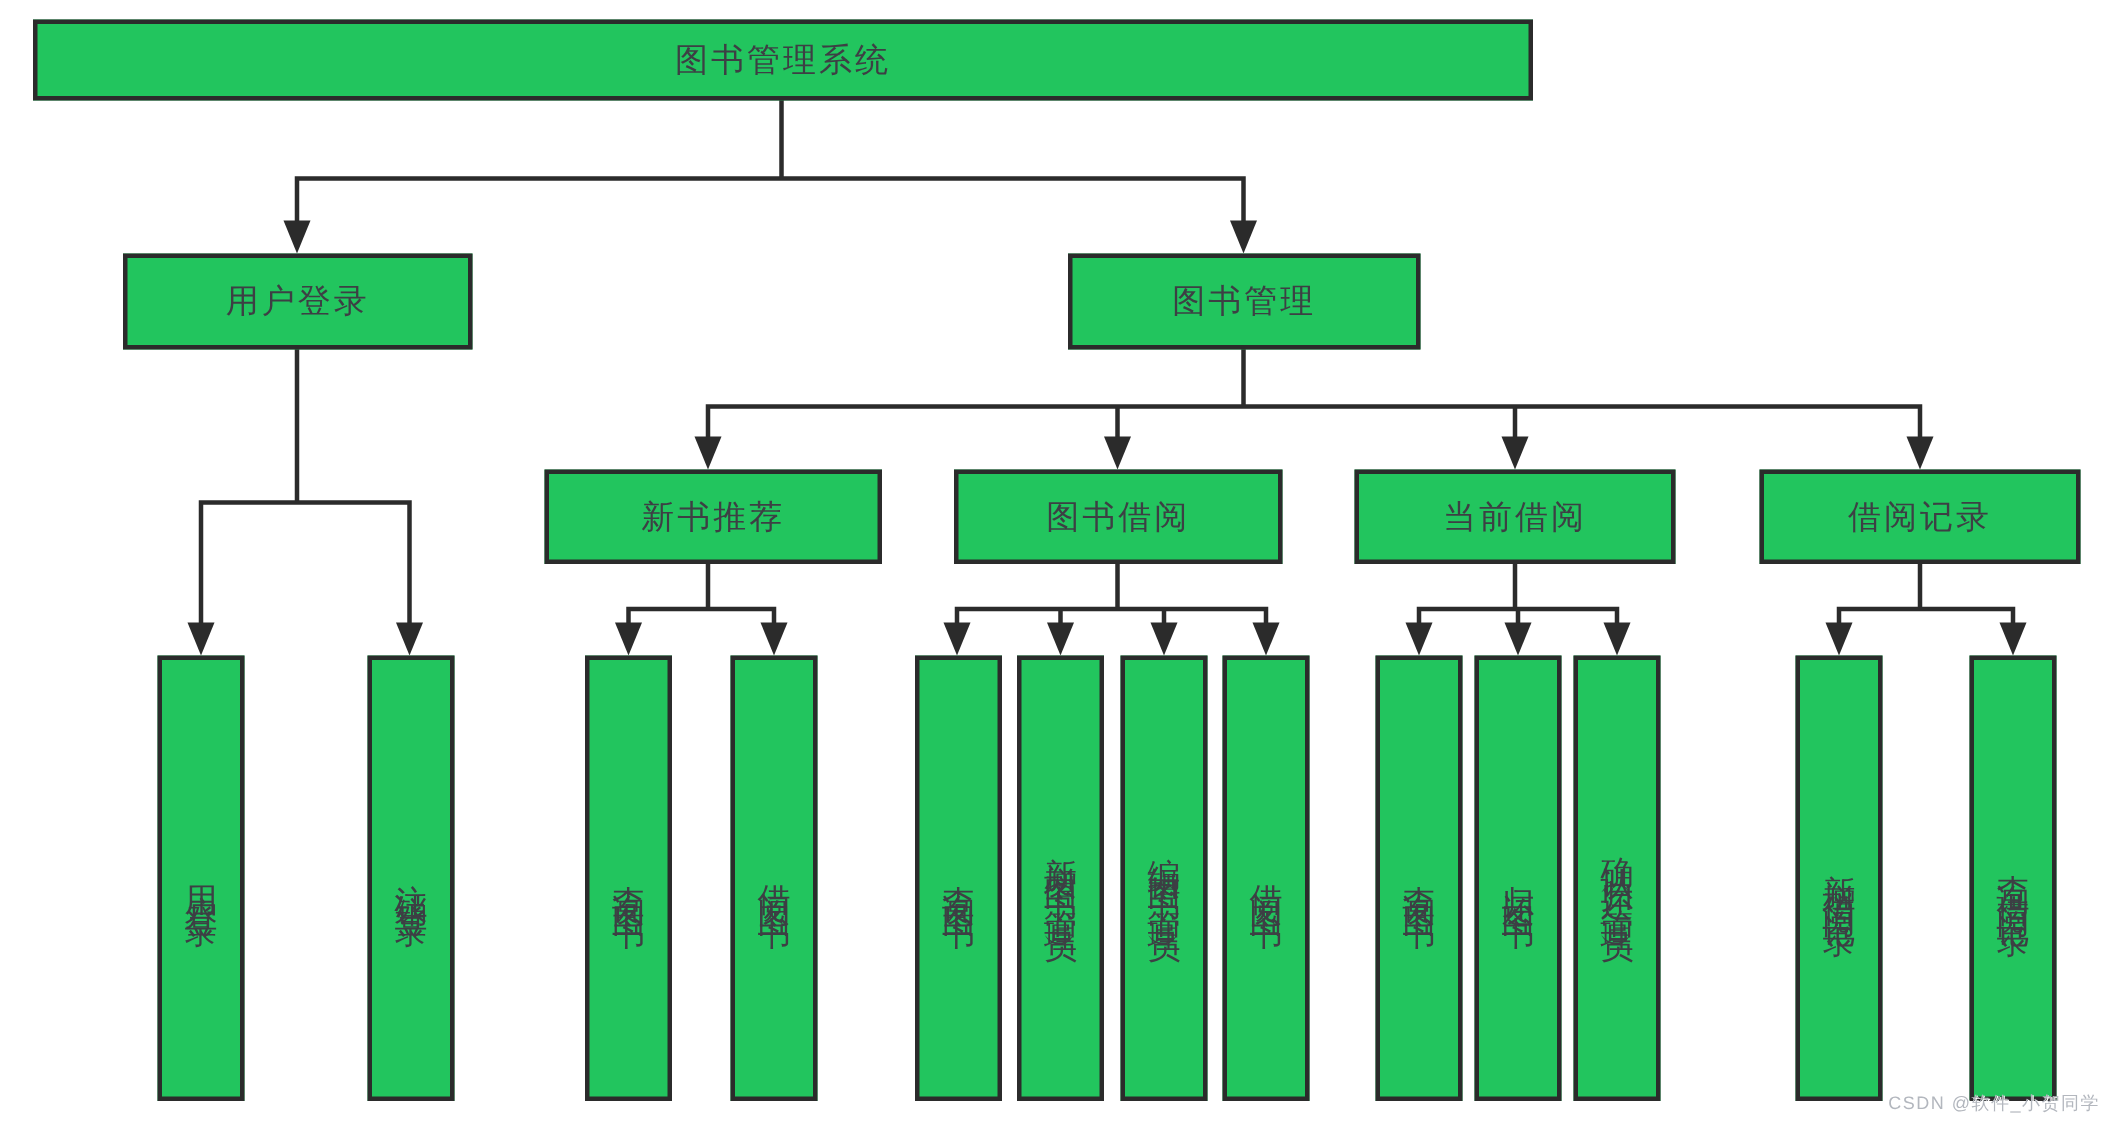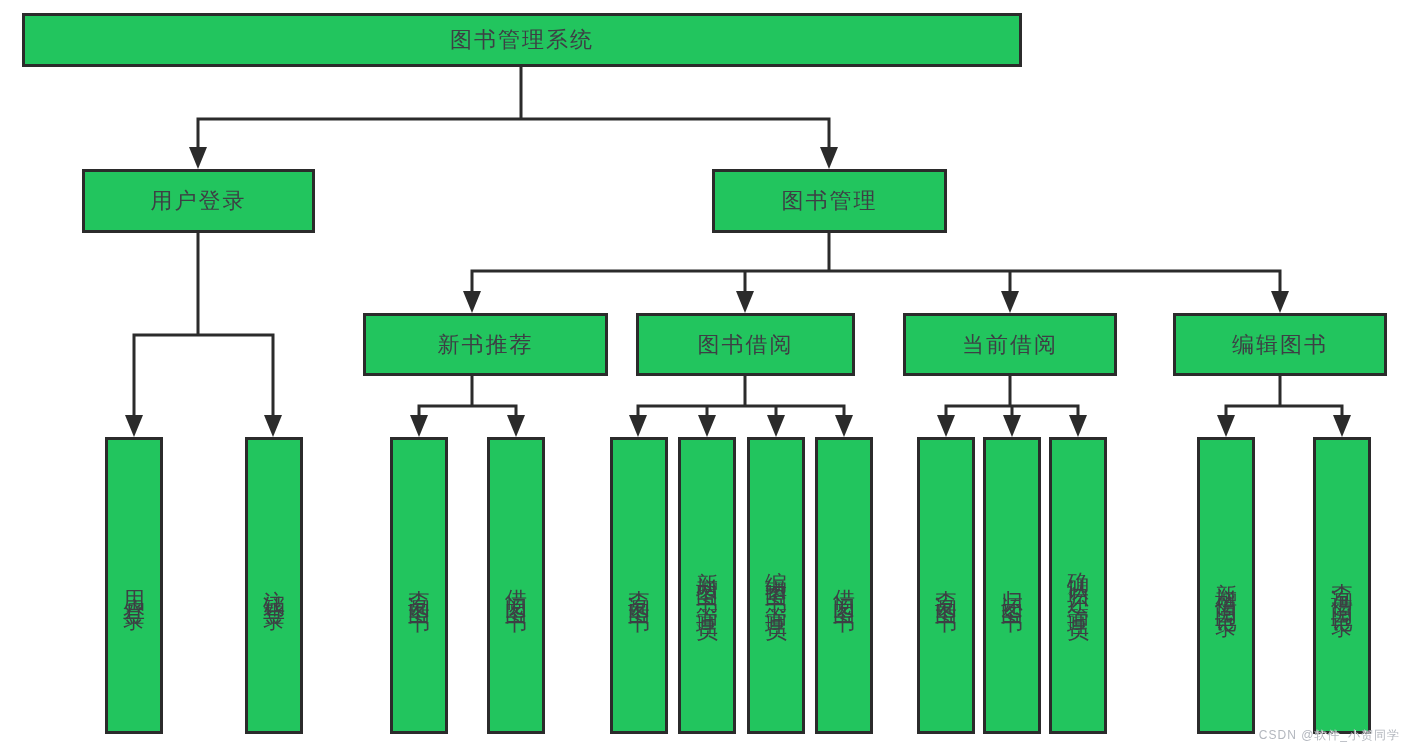--- a/index.html
+++ b/index.html
@@ -34,21 +34,21 @@
     font-size: 22px;
     letter-spacing: 2px;
     line-height: 1;
     white-space: nowrap;
     text-align: center;
   }
   .root-box   { left: 22px;  top: 13px;  width: 1000px; height: 54px; }
   .l2a        { left: 82px;  top: 169px; width: 233px;  height: 64px; }
   .l2b        { left: 712px; top: 169px; width: 235px;  height: 64px; }
   .l3         { top: 313px; height: 63px; }
-  .l3a        { left: 363px;  width: 245px; }
+  .l3a        { left: 363px;  width: 225px; }
   .l3b        { left: 636px;  width: 219px; }
   .l3c        { left: 903px;  width: 214px; }
   .l3d        { left: 1173px; width: 214px; }
   .leaf {
     top: 437px;
     width: 58px;
     height: 297px;
     writing-mode: vertical-rl;
     text-orientation: mixed;
     letter-spacing: 7px;
@@ -103,21 +103,21 @@
   </svg>
 
   <div class="box root-box">图书管理系统</div>
 
   <div class="box l2a">用户登录</div>
   <div class="box l2b">图书管理</div>
 
   <div class="box l3 l3a">新书推荐</div>
   <div class="box l3 l3c">当前借阅</div>
   <div class="box l3 l3b">图书借阅</div>
-  <div class="box l3 l3d">编辑图书</div>
+  <div class="box l3 l3d">借阅记录</div>
 
   <div class="box leaf" style="left:105px">用户登录</div>
   <div class="box leaf" style="left:245px">注销登录</div>
 
   <div class="box leaf" style="left:390px">查询图书</div>
   <div class="box leaf" style="left:487px">借阅图书</div>
 
   <div class="box leaf" style="left:610px">查询图书</div>
   <div class="box leaf" style="left:678px">新增图书（管理员）</div>
   <div class="box leaf" style="left:747px">编辑图书（管理员）</div>

